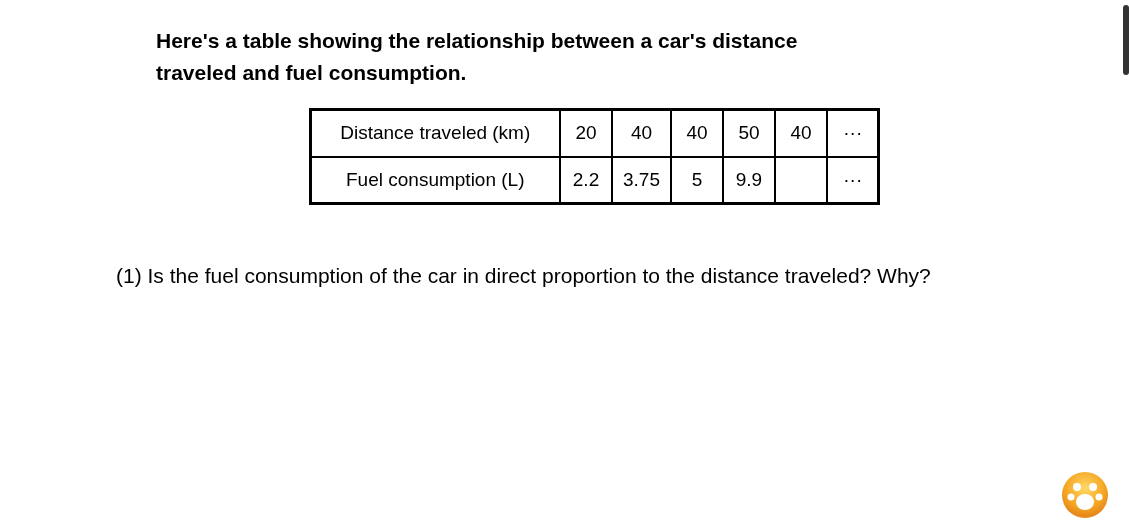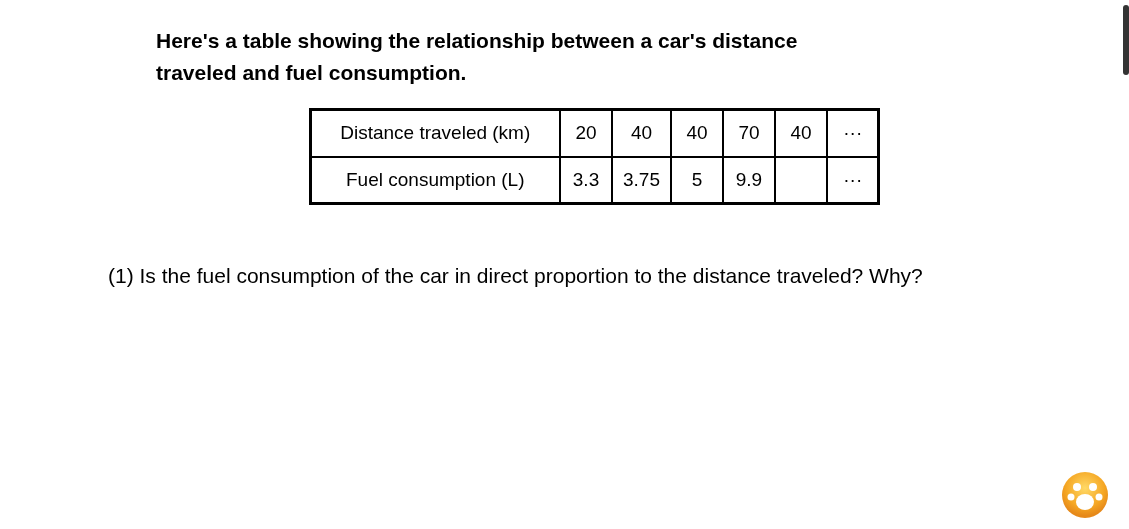--- a/index.html
+++ b/index.html
@@ -51,21 +51,21 @@
       width: 250px;
     }
     .data-cell {
       width: 52px;
     }
     .wide-cell {
       width: 52px;
     }
     .question {
       margin-bottom: 120px;
-      margin-left: 8px;
+      margin-left: 16px;
     }
     .question-2 {
       margin-bottom: 0;
     }
     .paw-icon {
       position: absolute;
       bottom: 10px;
       right: 20px;
       width: 48px;
       height: 48px;
@@ -89,27 +89,27 @@
   <p class="intro">Here's a table showing the relationship between a car's distance traveled and fuel consumption.</p>
 
   <div class="table-wrapper">
     <table>
       <tbody>
           <tr>
         <td class="label-cell">Distance traveled (km)</td>
         <td class="data-cell">20</td>
         <td class="data-cell">40</td>
         <td class="data-cell">40</td>
-        <td class="data-cell">70</td>
+        <td class="data-cell">50</td>
         <td class="data-cell">40</td>
         <td class="data-cell">···</td>
       </tr>
       <tr>
         <td class="label-cell">Fuel consumption (L)</td>
-        <td class="data-cell">3.3</td>
+        <td class="data-cell">2.2</td>
         <td class="wide-cell">3.75</td>
         <td class="data-cell">5</td>
         <td class="data-cell">9.9</td>
         <td class="data-cell"></td>
         <td class="data-cell">···</td>
       </tr>
     </tbody>
       </table>
   </div>
 

